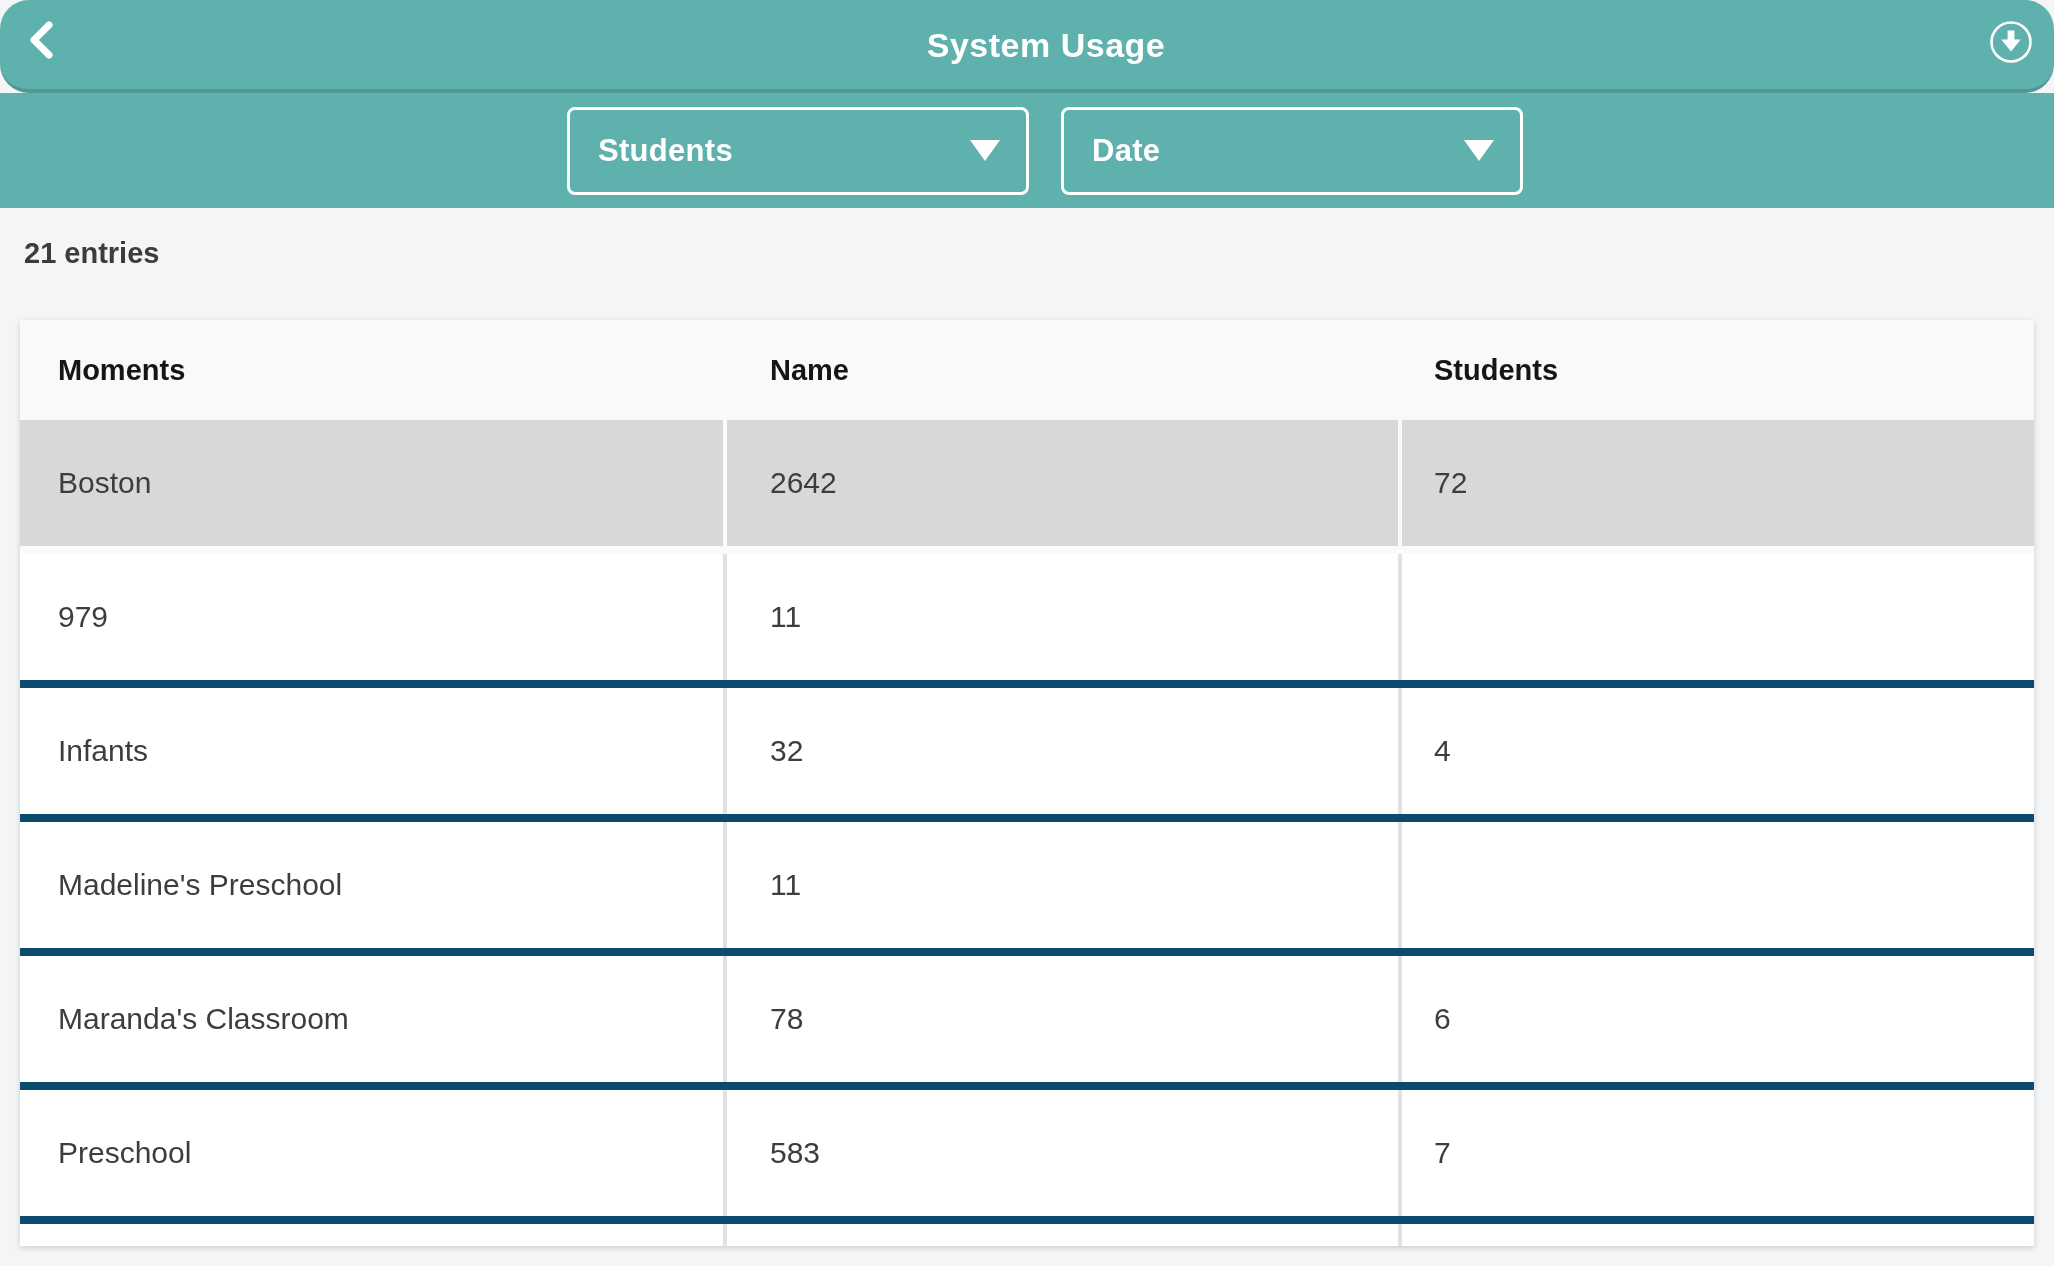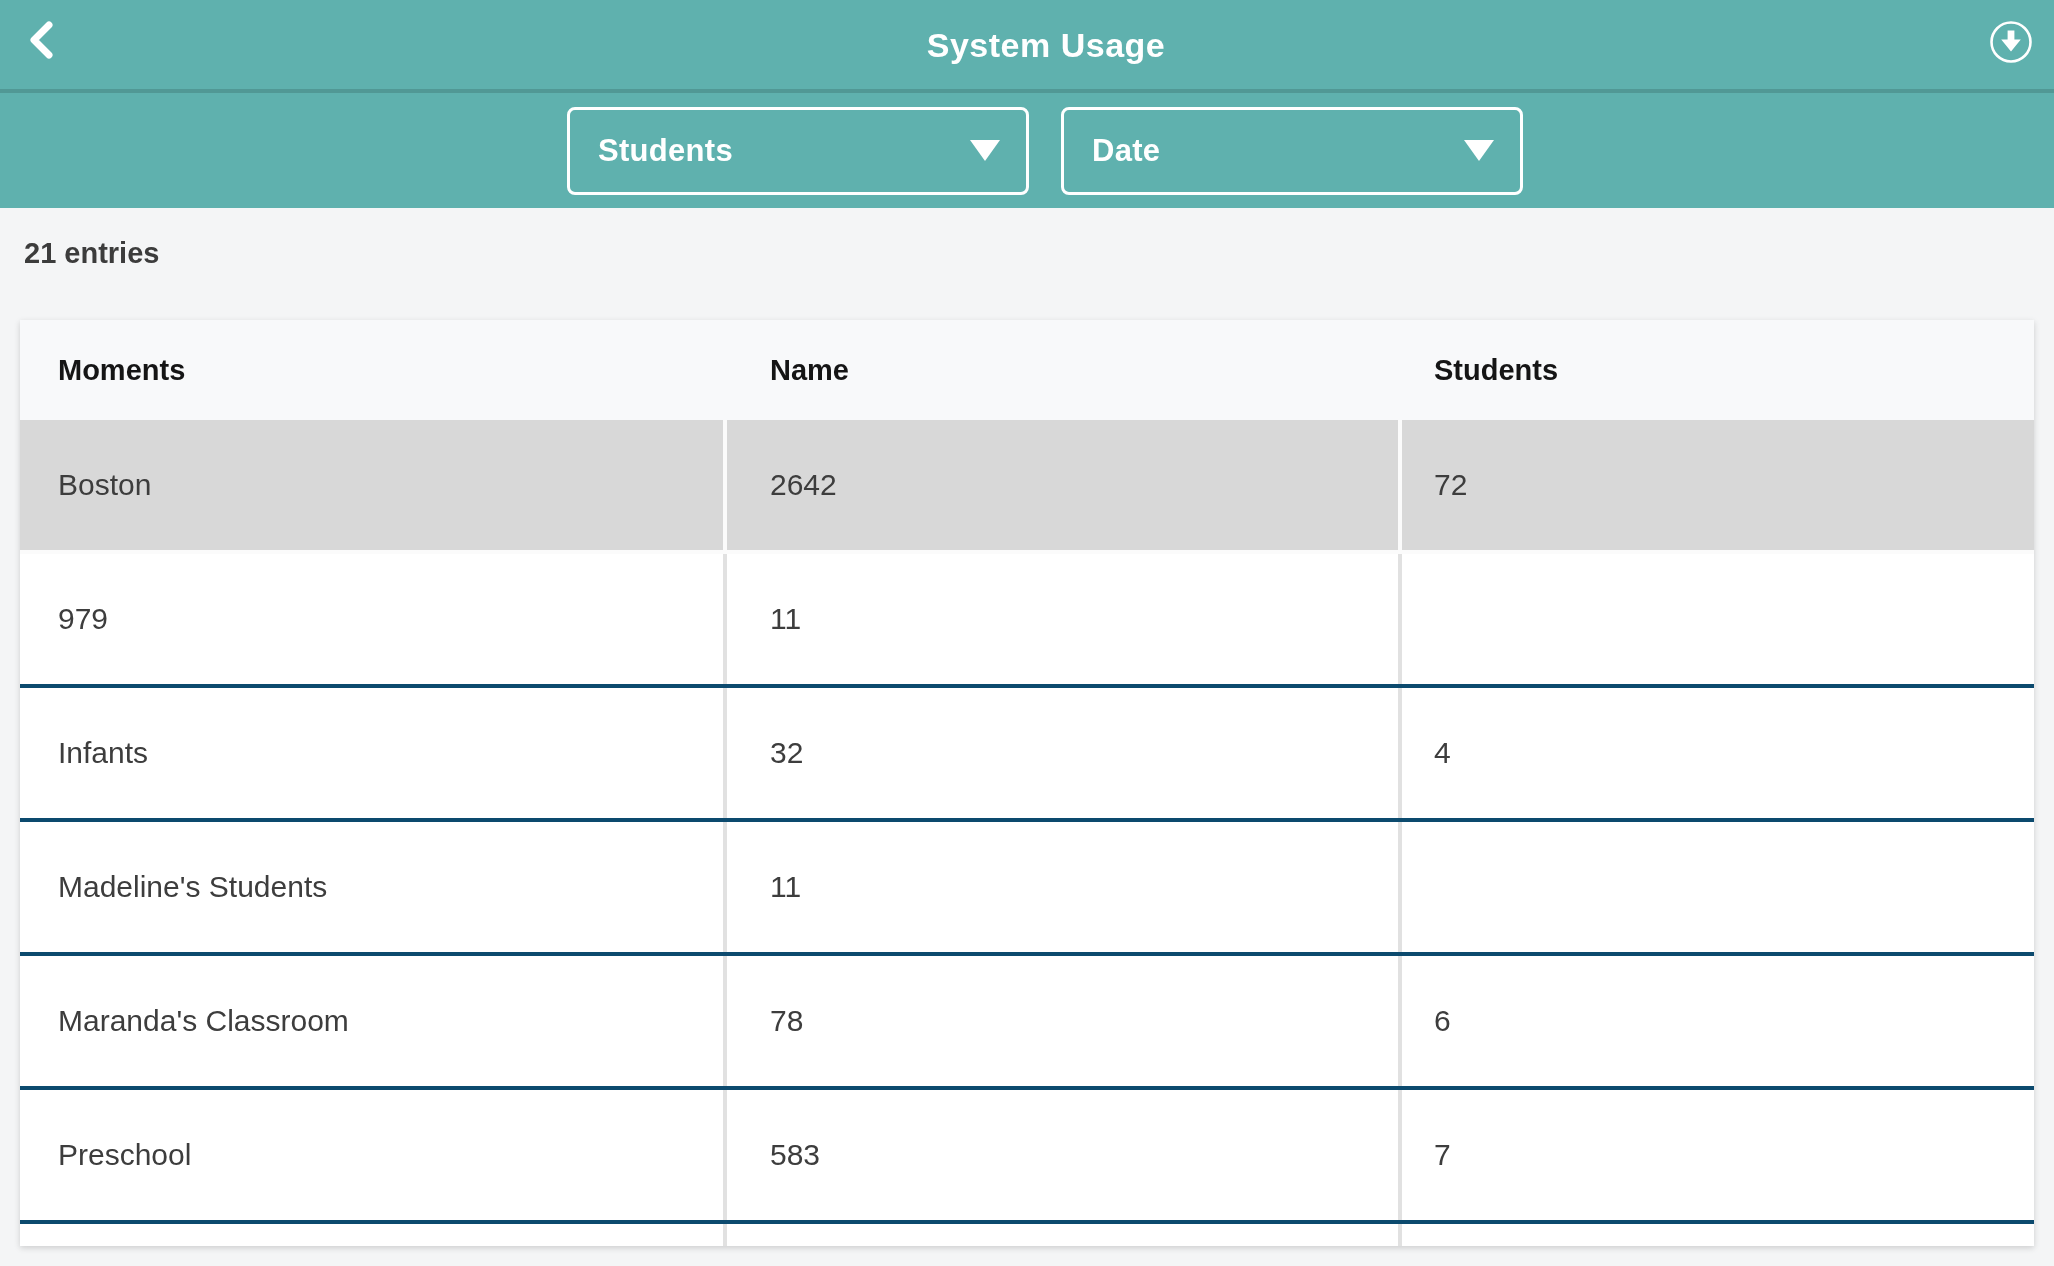--- a/index.html
+++ b/index.html
@@ -10,20 +10,21 @@
   }
   .screen { width:2054px; height:1266px; overflow:hidden; display:flex; flex-direction:column; }
 
   
   .appbar {
     height:93px; flex:0 0 93px;
     background:var(--accent,#5fb1ae);
     position:relative;
     display:flex; align-items:center;
     border-bottom:4px solid rgba(0,0,0,0.14);
+    border-radius:29px;
   }
   .back-btn {
     position:absolute; left:16px; top:18px;
     width:48px; height:48px;
     display:flex; align-items:center; justify-content:center;
     cursor:pointer;
   }
   .appbar-title {
     position:absolute; left:calc(50% + 19px); top:50%;
     transform:translate(-50%,-50%);
@@ -82,21 +83,21 @@
   .th {
     font-size:29px; font-weight:700; color:#151515;
   }
   .th:nth-child(1) { padding-left:38px; }
   .th:nth-child(2) { padding-left:43px; }
   .th:nth-child(3) { padding-left:32px; }
 
   .row {
     height:134px;
     background:#fff;
-    border-bottom:4px solid #0c4a6e;
+    border-bottom:8px solid #0c4a6e;
     align-items:center;
     cursor:pointer;
   }
   .cell {
     height:100%;
     display:flex; align-items:center;
     font-size:30px; color:#3d3d3d;
   }
   .cell:nth-child(1) { padding-left:38px; border-right:4px solid #e1e1e1; }
   .cell:nth-child(2) { padding-left:43px; border-right:4px solid #e1e1e1; }
@@ -165,21 +166,21 @@
     <div class="cell">11</div>
   </div>
 
   <div class="row">
     <div class="cell">Infants</div>
     <div class="cell">32</div>
     <div class="cell">4</div>
   </div>
 
   <div class="row">
-    <div class="cell">Madeline's Students</div>
+    <div class="cell">Madeline's Preschool</div>
     <div class="cell">11</div>
   </div>
 
   <div class="row">
     <div class="cell">Maranda's Classroom</div>
     <div class="cell">78</div>
     <div class="cell">6</div>
   </div>
 
   <div class="row">

